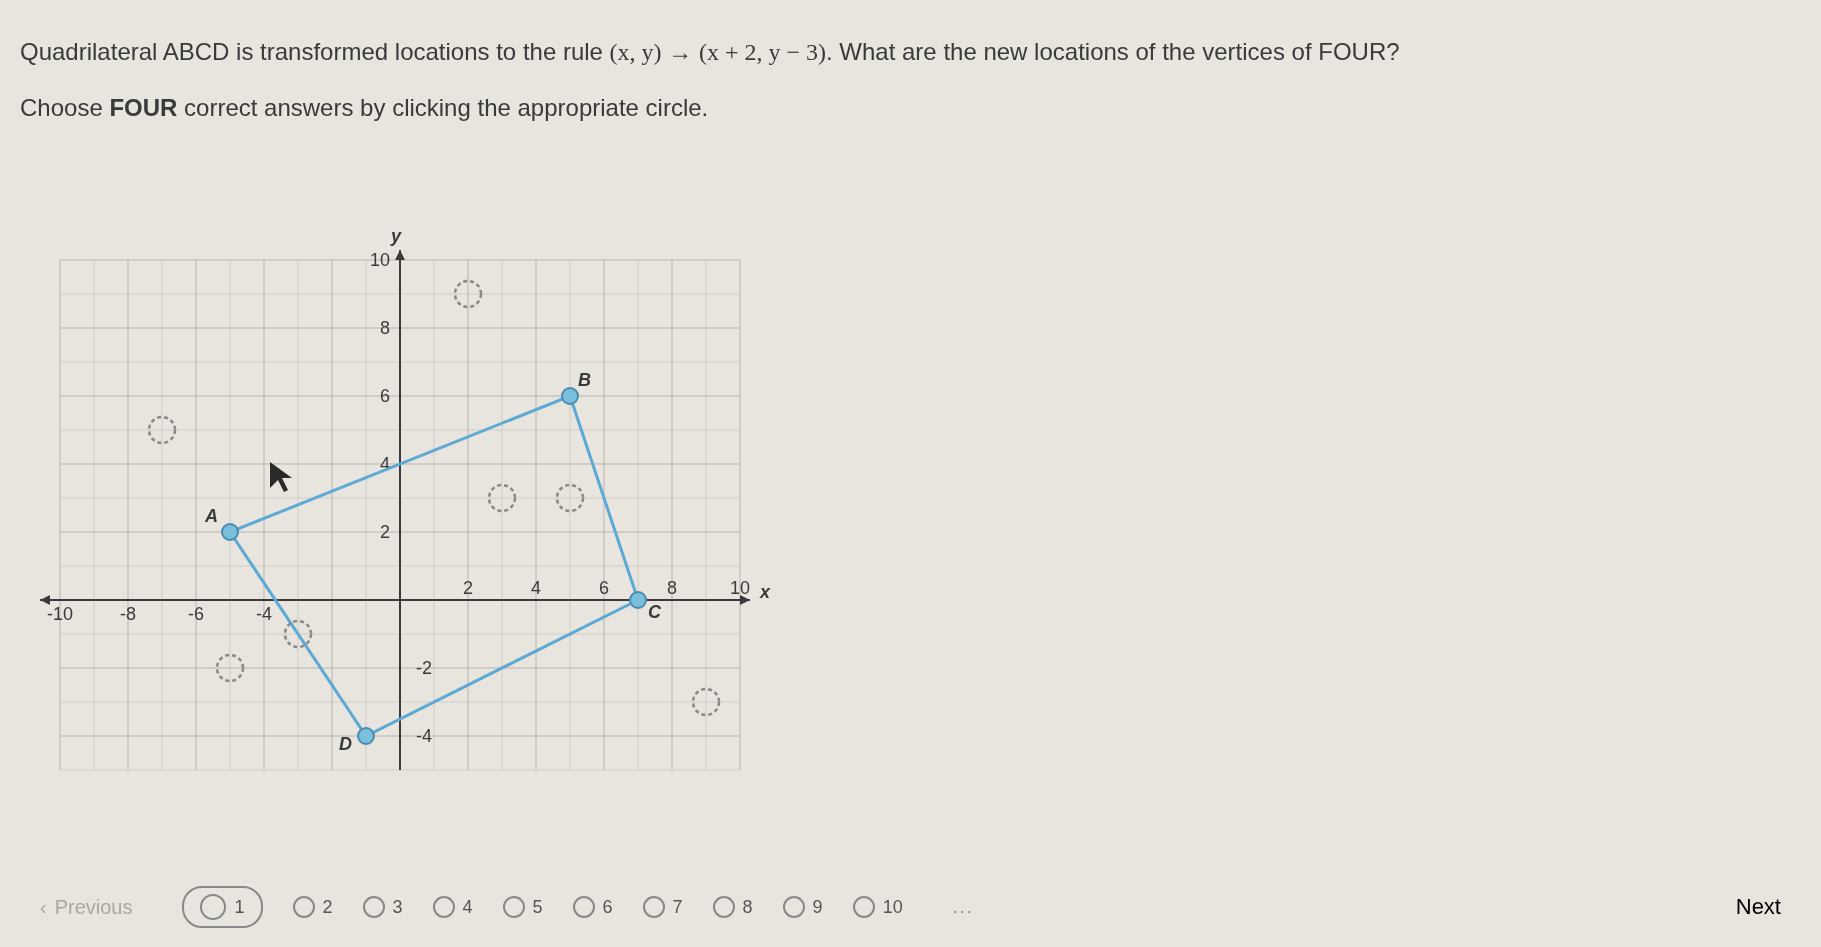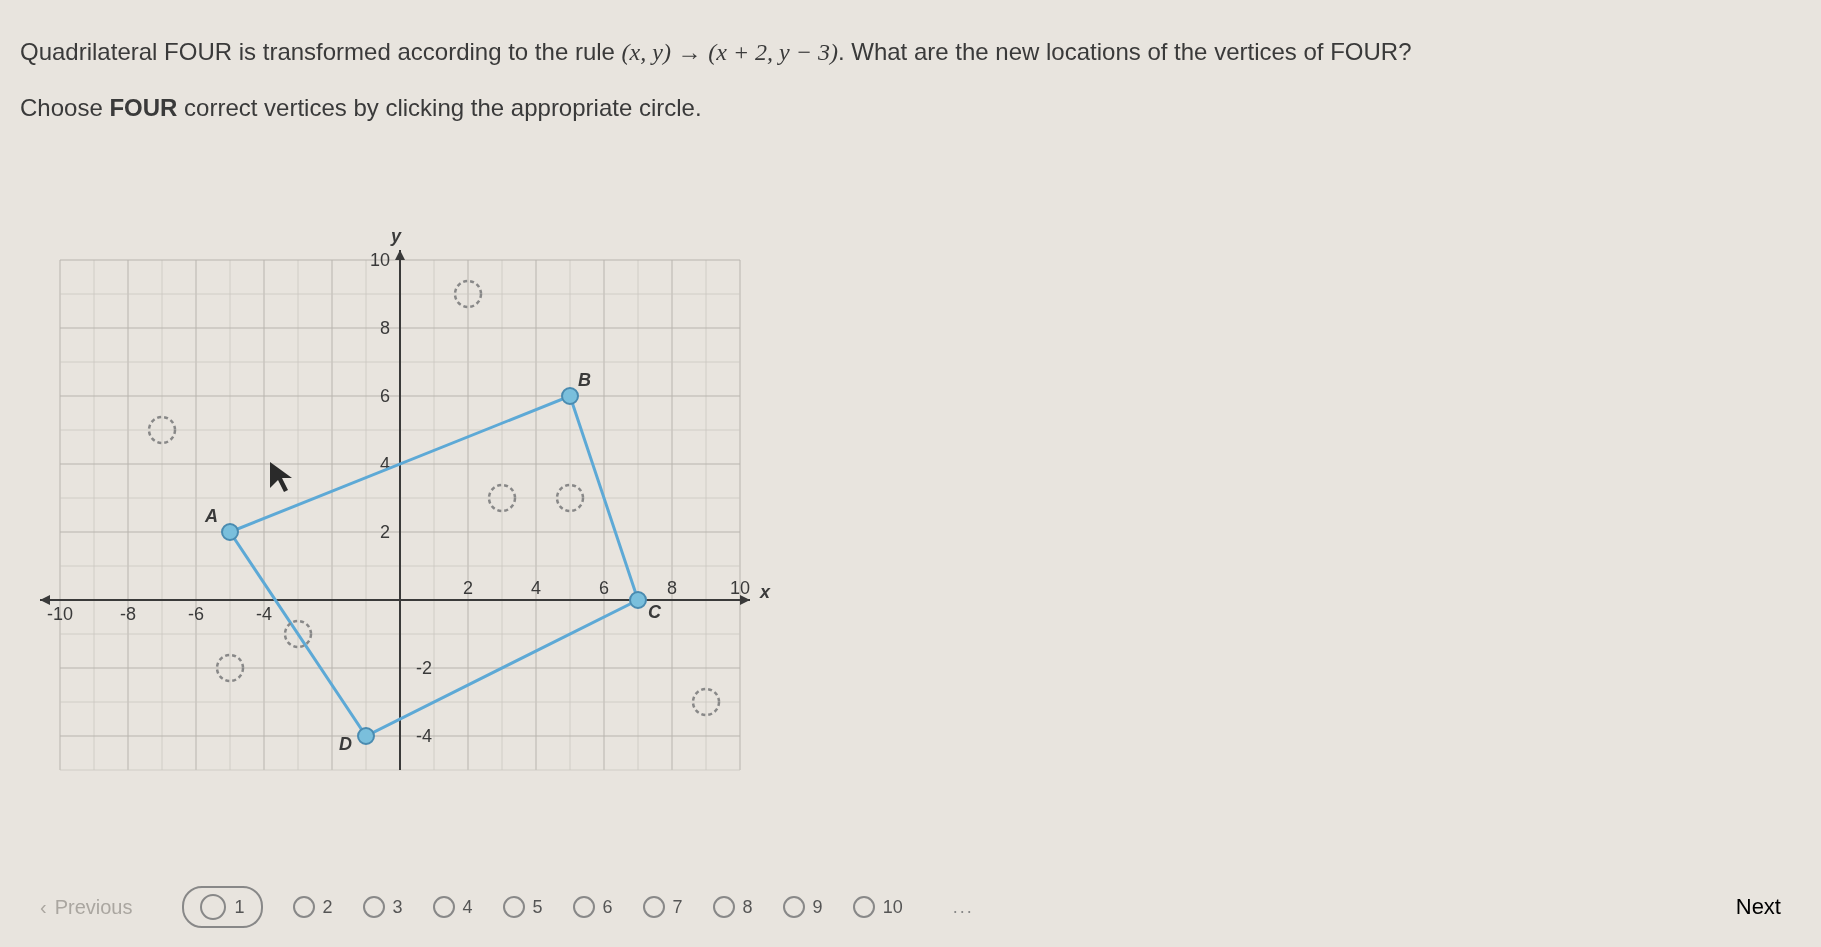--- a/index.html
+++ b/index.html
@@ -12,21 +12,21 @@
     overflow: hidden;
   }
   .question-area {
     padding: 30px 20px 10px 20px;
   }
   .question-text {
     font-size: 24px;
     color: #3a3a3a;
     line-height: 1.8;
   }
-  .math-var { font-style: italic; font-family: 'Times New Roman', serif; }
+  .math-var { font-family: 'Times New Roman', serif; }
   .instruction {
     font-size: 24px;
     color: #3a3a3a;
     margin-top: 20px;
   }
   .graph-container {
     position: absolute;
     left: 30px;
     top: 200px;
     width: 800px;
@@ -101,27 +101,27 @@
     padding: 8px 20px;
     cursor: pointer;
     margin-left: auto;
   }
 </style>
 </head>
 <body>
 
 <div class="question-area">
   <p class="question-text">
-    <span>Quadrilateral FOUR is transformed according to the rule</span>
+    <span>Quadrilateral ABCD is transformed locations to the rule</span>
     <span class="math-var">(x, y)</span>
     <span>→</span>
     <span class="math-var">(x + 2, y − 3)</span><span>. What are the new locations of the vertices of FOUR?</span>
   </p>
   <p class="instruction">
-    <span>Choose </span><b>FOUR</b><span> correct vertices by clicking the appropriate circle.</span>
+    <span>Choose </span><b>FOUR</b><span> correct answers by clicking the appropriate circle.</span>
   </p>
 </div>
 
 <div class="graph-container">
   <svg class="graph-svg" viewBox="0 0 800 600">
 
     <g>
 
       <line class="grid-line" x1="30" y1="60" x2="30" y2="570"></line>
       <line class="grid-line-minor" x1="64" y1="60" x2="64" y2="570"></line>

